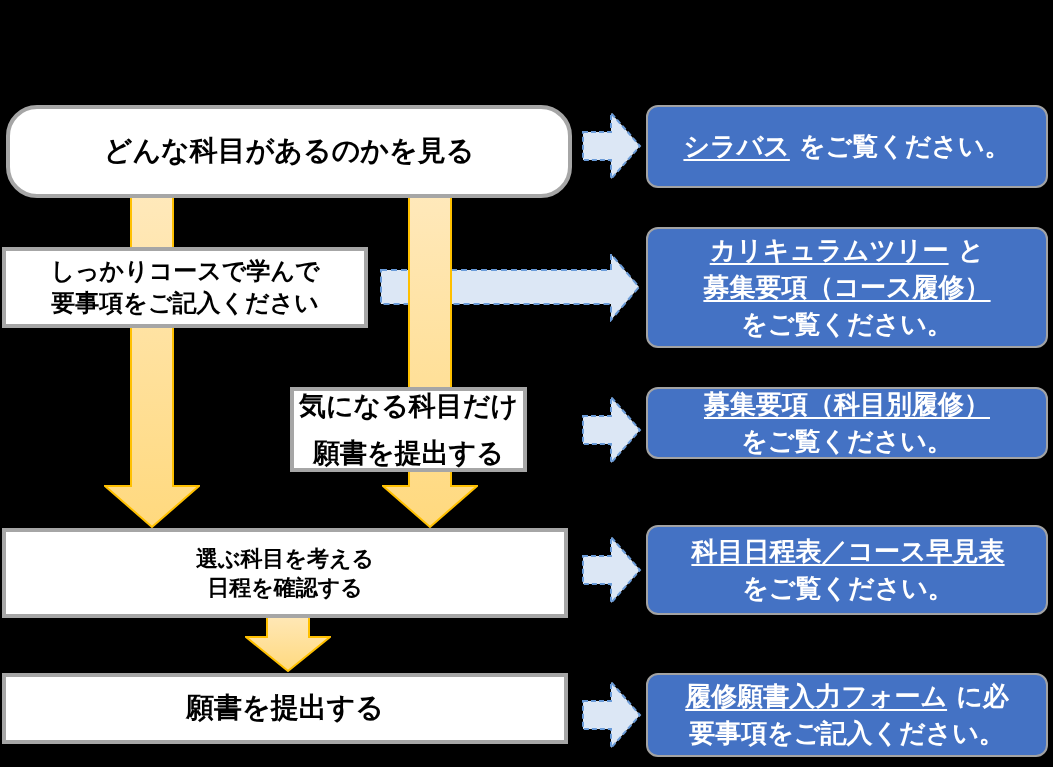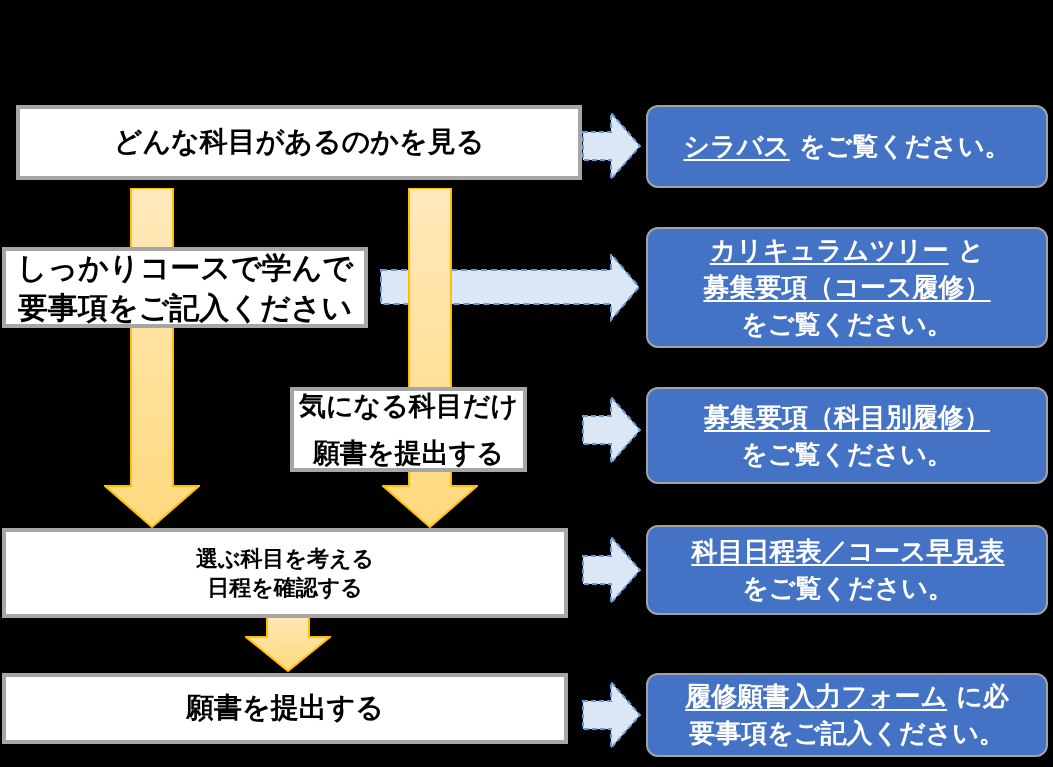--- a/index.html
+++ b/index.html
@@ -85,25 +85,25 @@
     <svg width="60" height="72" viewBox="0 0 60 72">
       <polygon points="1,22 29,22 29,3 58,36 29,69 29,50 1,50" fill="#DCE7F5" stroke="#6A9BD8" stroke-width="2" stroke-dasharray="5 3"></polygon>
     </svg>
   </div>
   <div class="arrow" style="left:582px;top:679px;">
     <svg width="60" height="72" viewBox="0 0 60 72">
       <polygon points="1,22 29,22 29,3 58,36 29,69 29,50 1,50" fill="#DCE7F5" stroke="#6A9BD8" stroke-width="2" stroke-dasharray="5 3"></polygon>
     </svg>
   </div>
 
-  <div class="step-box" style="left:16px;top:105px;width:566px;height:75px;">
+  <div class="step-box" style="left:6px;top:105px;width:566px;height:93px;border-radius:31px;">
     <div>どんな科目があるのかを見る</div>
   </div>
 
-  <div class="step-box" style="left:2px;top:247px;width:366px;height:81px;font-size:30px;">
+  <div class="step-box" style="left:2px;top:247px;width:366px;height:81px;font-size:24px;">
     <div>しっかりコースで学んで</div>
     <div>要事項をご記入ください</div>
   </div>
 
   <div class="step-box" style="left:290px;top:387px;width:237px;height:85px;font-size:27px;gap:11px;">
     <div>気になる科目だけ</div>
     <div>願書を提出する</div>
   </div>
 
   <div class="step-box" style="left:2px;top:528px;width:566px;height:90px;font-size:22px;">
@@ -126,21 +126,21 @@
       <span class="info-link">カリキュラムツリー</span><span> と</span>
     </div>
     <div>
       <span class="info-link">募集要項（コース履修）</span>
     </div>
     <div>
       <span>をご覧ください。</span>
     </div>
   </div>
 
-  <div class="info-box" style="left:646px;top:387px;width:402px;height:97px;align-items:center;">
+  <div class="info-box" style="left:646px;top:387px;width:402px;height:72px;align-items:center;">
     <div>
       <span class="info-link">募集要項（科目別履修）</span>
     </div>
     <div>
       <span>をご覧ください。</span>
     </div>
   </div>
 
   <div class="info-box" style="left:646px;top:525px;width:402px;height:90px;padding-left:8px;">
     <div>

